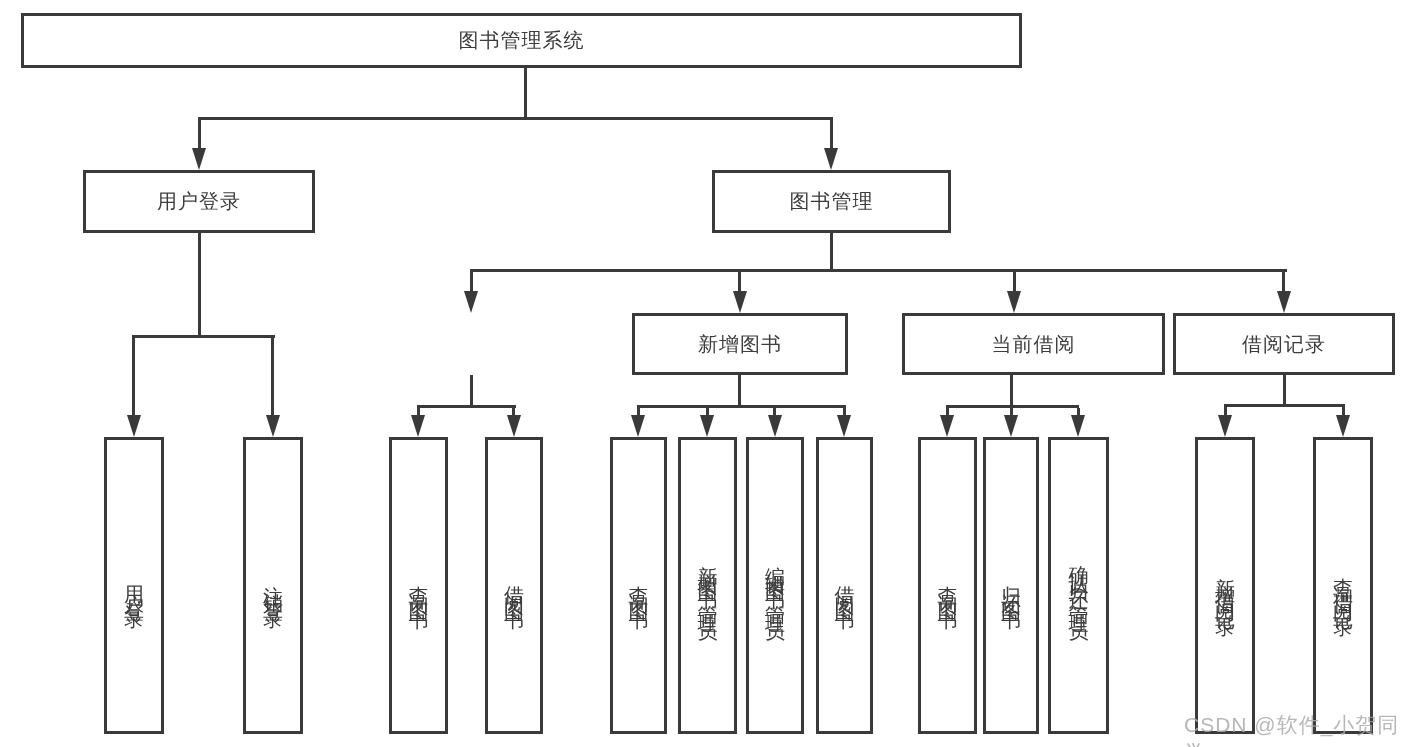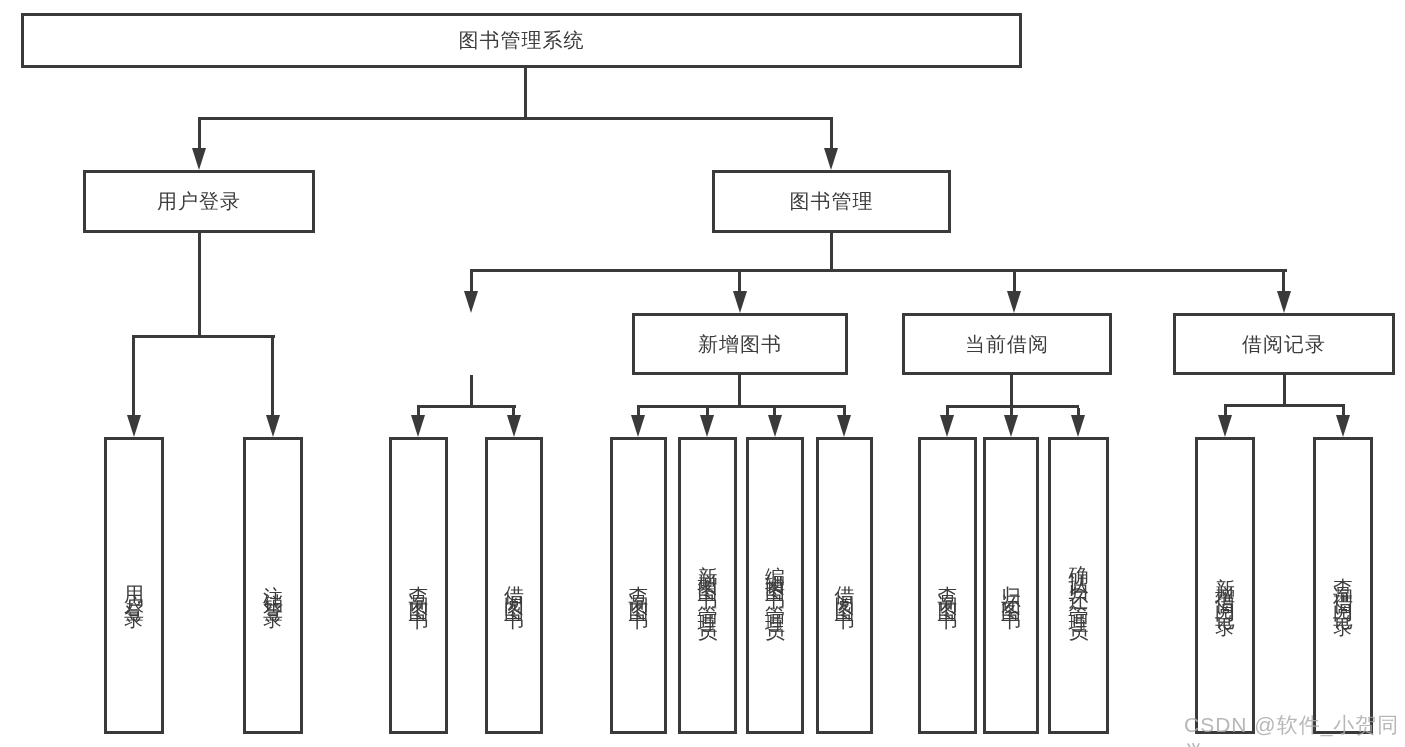--- a/index.html
+++ b/index.html
@@ -42,21 +42,21 @@
 <body>
 
 <div class="canvas">
 
   <div class="box" style="left:21px;top:13px;width:1001px;height:55px;text-align:right;">图书管理系统</div>
 
   <div class="box" style="left:83px;top:170px;width:232px;height:63px;">用户登录</div>
   <div class="box" style="left:712px;top:170px;width:239px;height:63px;">图书管理</div>
 
   <div class="box" style="left:632px;top:313px;width:216px;height:62px;">新增图书</div>
-  <div class="box" style="left:902px;top:313px;width:210px;height:62px;">当前借阅</div>
+  <div class="box" style="left:902px;top:313px;width:263px;height:62px;">当前借阅</div>
   <div class="box" style="left:1173px;top:313px;width:222px;height:62px;">借阅记录</div>
 
   <div class="box" style="left:104px;top:437px;width:60px;height:297px;">
     <span class="vt">用户登录</span>
     </div>
   <div class="box" style="left:243px;top:437px;width:60px;height:297px;">
     <span class="vt">注销登录</span>
     </div>
 
   <div class="box" style="left:389px;top:437px;width:59px;height:297px;">

